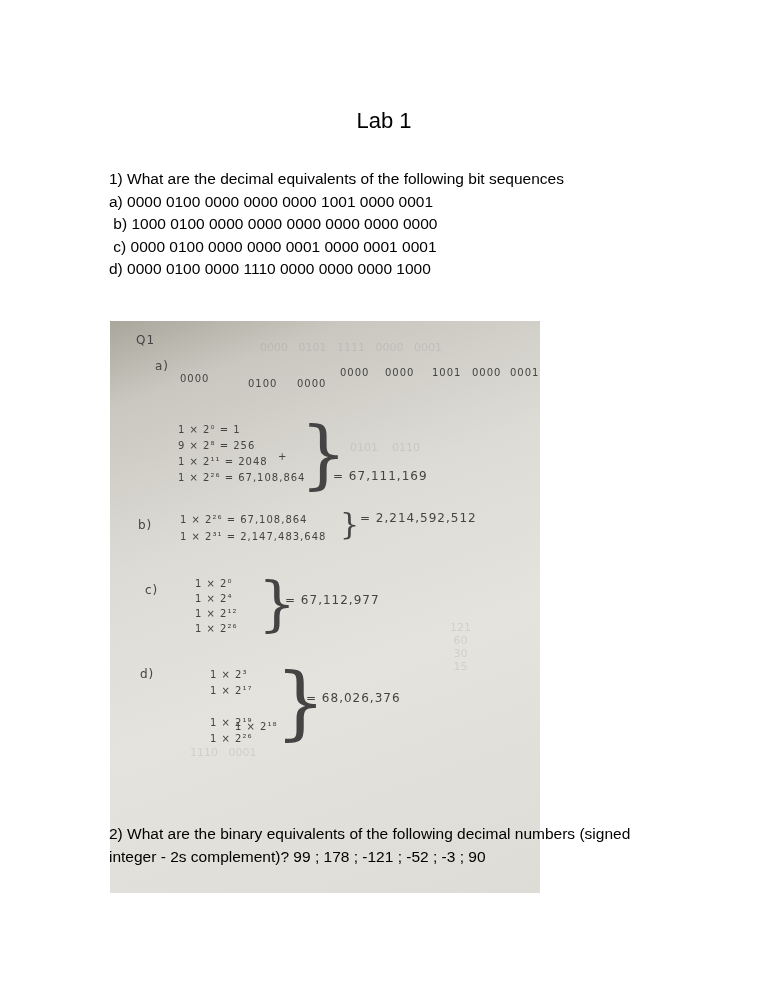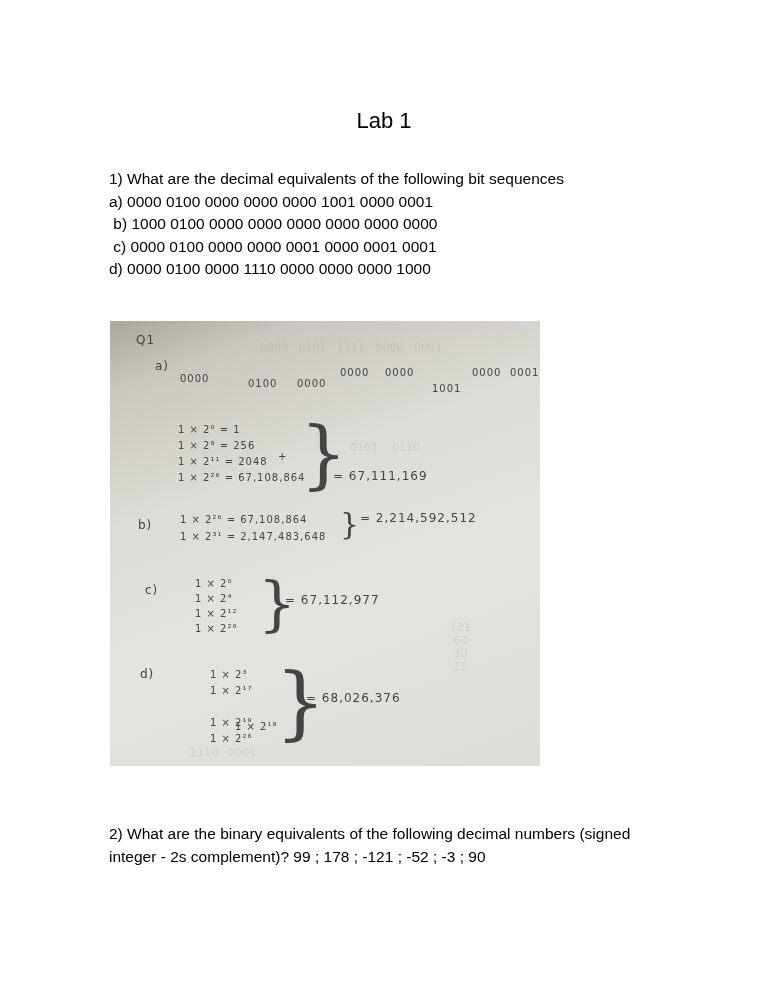--- a/index.html
+++ b/index.html
@@ -4,21 +4,21 @@
 <style>
   html, body { margin: 0; padding: 0; background: #ffffff; }
   body { width: 768px; height: 994px; position: relative; overflow: hidden;
          font-family: "Liberation Sans", sans-serif; color: #000; }
   .title { position: absolute; top: 108px; left: 0; width: 768px; text-align: center;
            font-size: 22px; }
   .q { position: absolute; left: 109px; font-size: 15.5px; line-height: 22.5px; width: 560px; }
   .q1 { top: 168px; }
   .q2 { top: 823px; }
   .line { display: block; white-space: pre; }
-  .photo { position: absolute; left: 110px; top: 321px; width: 430px; height: 445px;
+  .photo { position: absolute; left: 110px; top: 321px; width: 430px; height: 572px;
            background: linear-gradient(160deg, #a9a69c 0%, #c9c7bf 12%, #dcdbd5 35%, #e4e3de 60%, #dddcd6 100%);
            overflow: hidden; }
   .hw { position: absolute; font-family: "DejaVu Sans", sans-serif; color: #444; font-size: 10px;
         white-space: pre; letter-spacing: 1px; }
   .hw.big { font-size: 12px; }
   .brace { position: absolute; font-family: "DejaVu Serif", serif; color: #444; font-weight: 200; }
   .ghost { position: absolute; color: rgba(120,120,120,0.18); font-family: "DejaVu Sans", sans-serif;
            font-size: 11px; white-space: pre; }
 </style>
 </head>
@@ -45,26 +45,26 @@
   <div class="ghost" style="left:80px;top:425px;">1110   0001</div>
 
   <div class="hw big" style="left:26px;top:12px;">Q1</div>
 
   <div class="hw big" style="left:45px;top:38px;">a)</div>
   <div class="hw" style="left:70px;top:52px;">0000</div>
   <div class="hw" style="left:138px;top:57px;">0100</div>
   <div class="hw" style="left:187px;top:57px;">0000</div>
   <div class="hw" style="left:230px;top:46px;">0000</div>
   <div class="hw" style="left:275px;top:46px;">0000</div>
-  <div class="hw" style="left:322px;top:62px;text-align:right;">1001</div>
+  <div class="hw" style="left:322px;top:46px;text-align:right;">1001</div>
   <div class="hw" style="left:362px;top:46px;">0000</div>
   <div class="hw" style="left:400px;top:46px;">0001</div>
 
   <div class="hw" style="left:68px;top:103px;">1 × 2⁰ = 1</div>
-  <div class="hw" style="left:68px;top:119px;">1 × 2⁸ = 256</div>
+  <div class="hw" style="left:68px;top:119px;">9 × 2⁸ = 256</div>
   <div class="hw" style="left:68px;top:135px;">1 × 2¹¹ = 2048</div>
   <div class="hw" style="left:68px;top:151px;">1 × 2²⁶ = 67,108,864</div>
   <div class="hw" style="left:168px;top:130px;">+</div>
   <div class="brace" style="left:190px;top:96px;font-size:74px;line-height:74px;">}</div>
   <div class="hw big" style="left:223px;top:125px;margin-top:23px;">= 67,111,169</div>
 
   <div class="hw big" style="left:28px;top:197px;">b)</div>
   <div class="hw" style="left:70px;top:193px;">1 × 2²⁶ = 67,108,864</div>
   <div class="hw" style="left:70px;top:210px;">1 × 2³¹ = 2,147,483,648</div>
   <div class="brace" style="left:230px;top:188px;font-size:30px;line-height:30px;">}</div>

